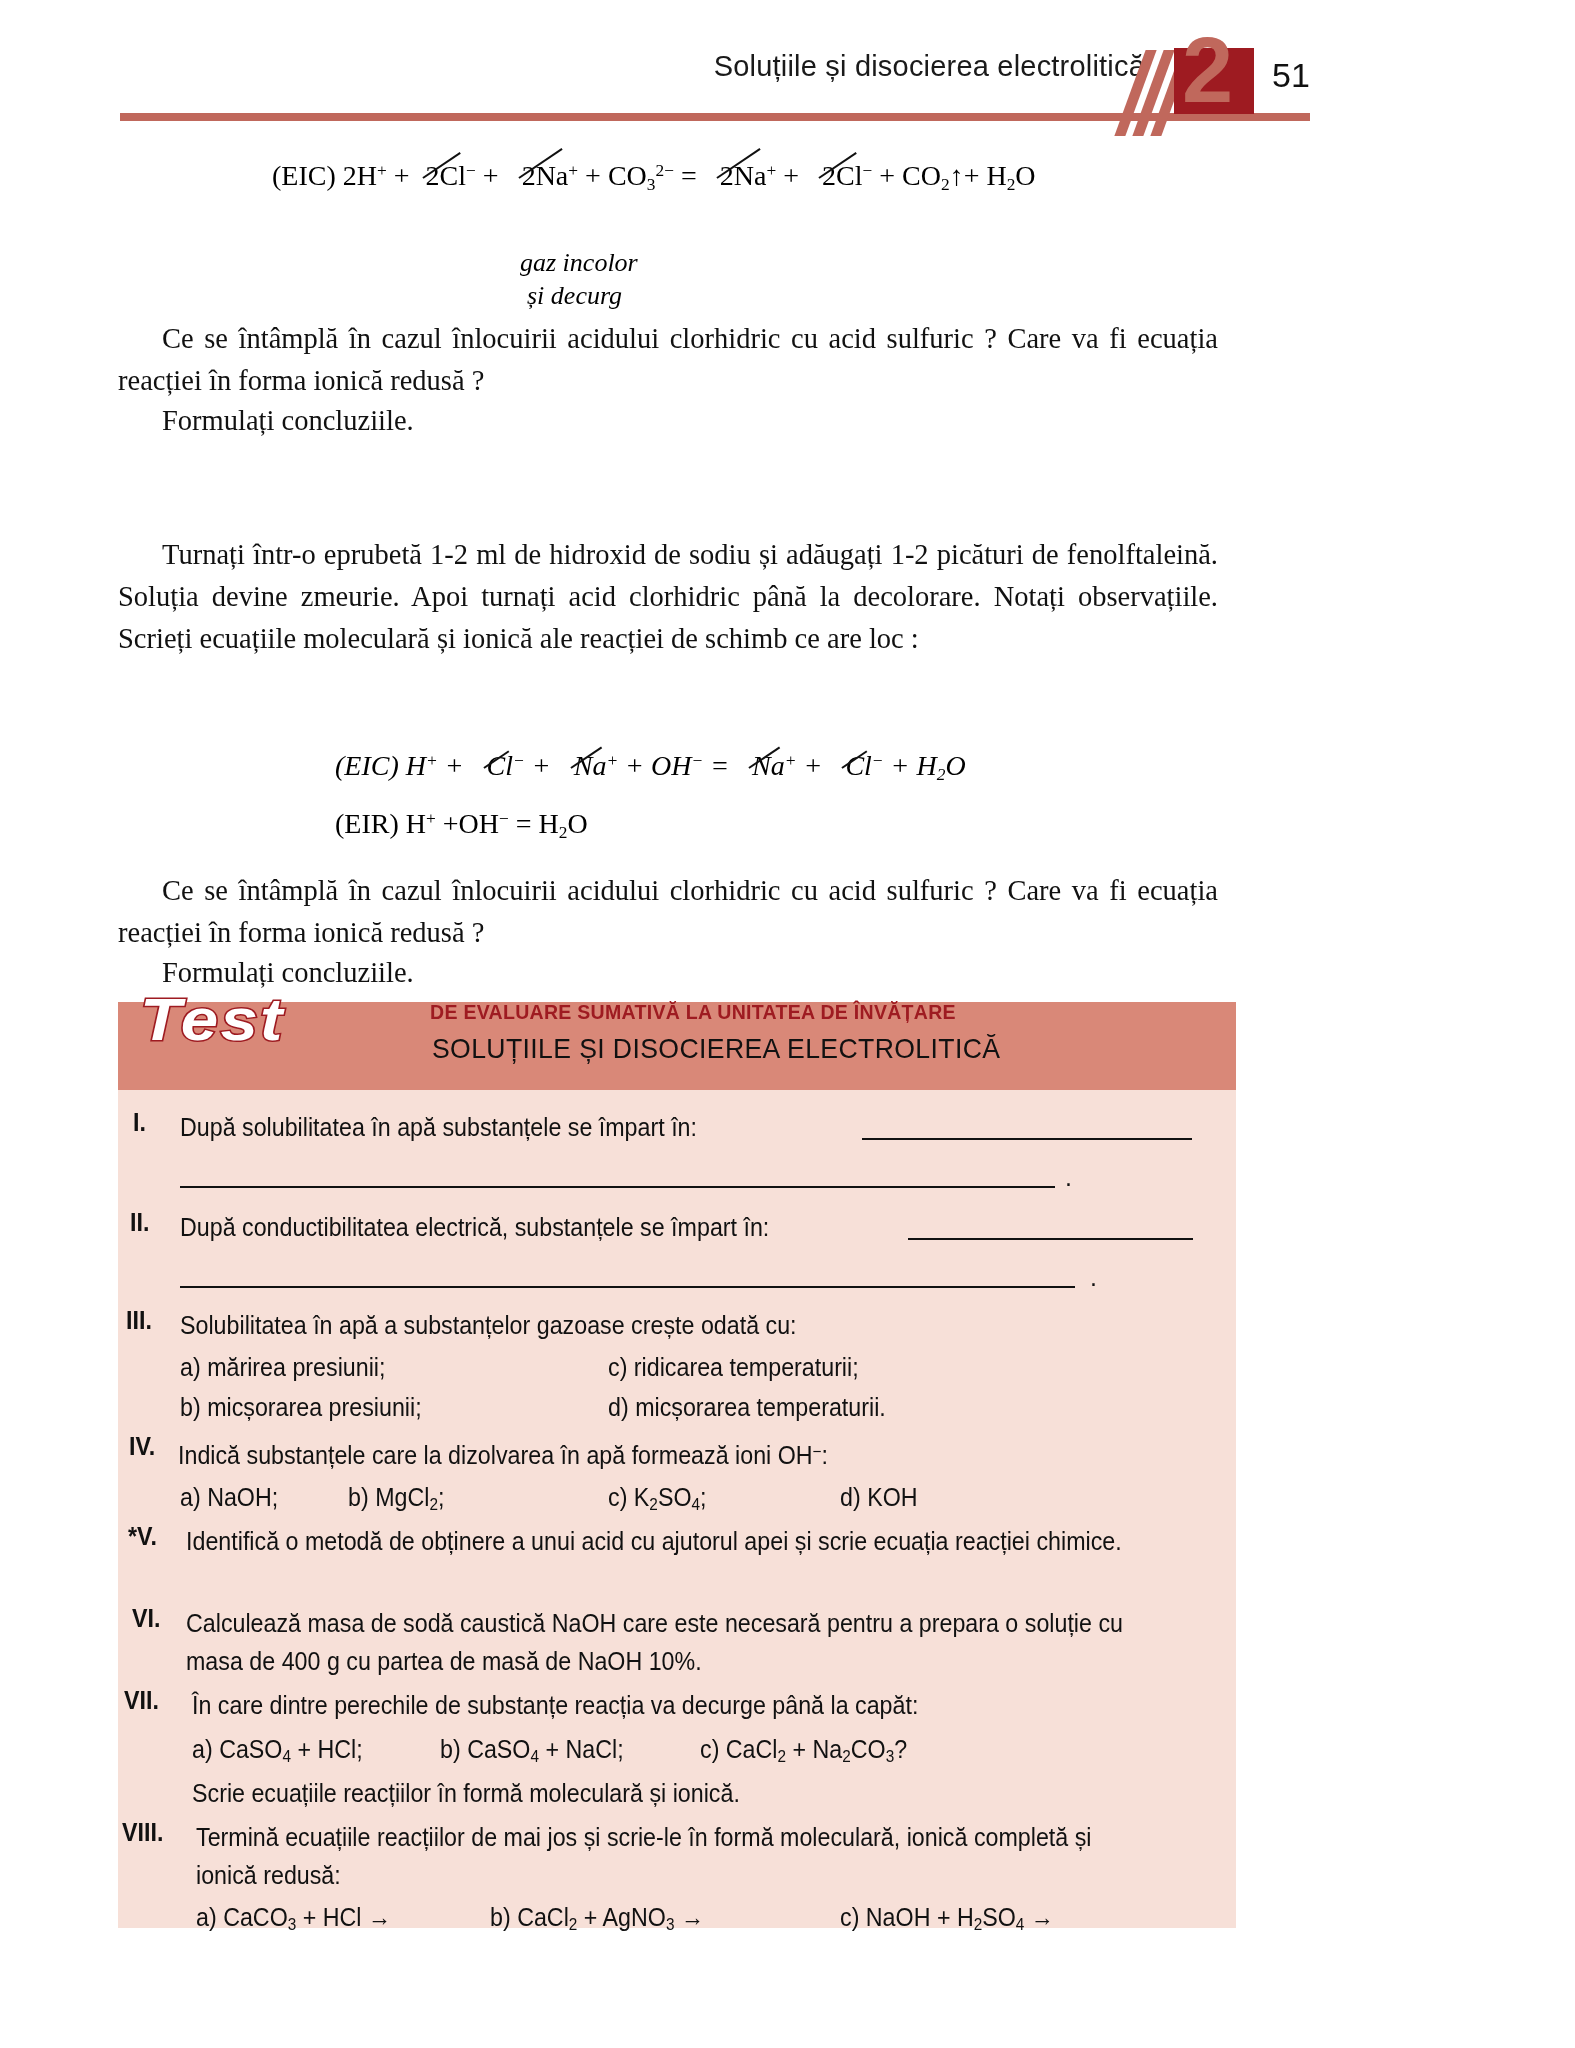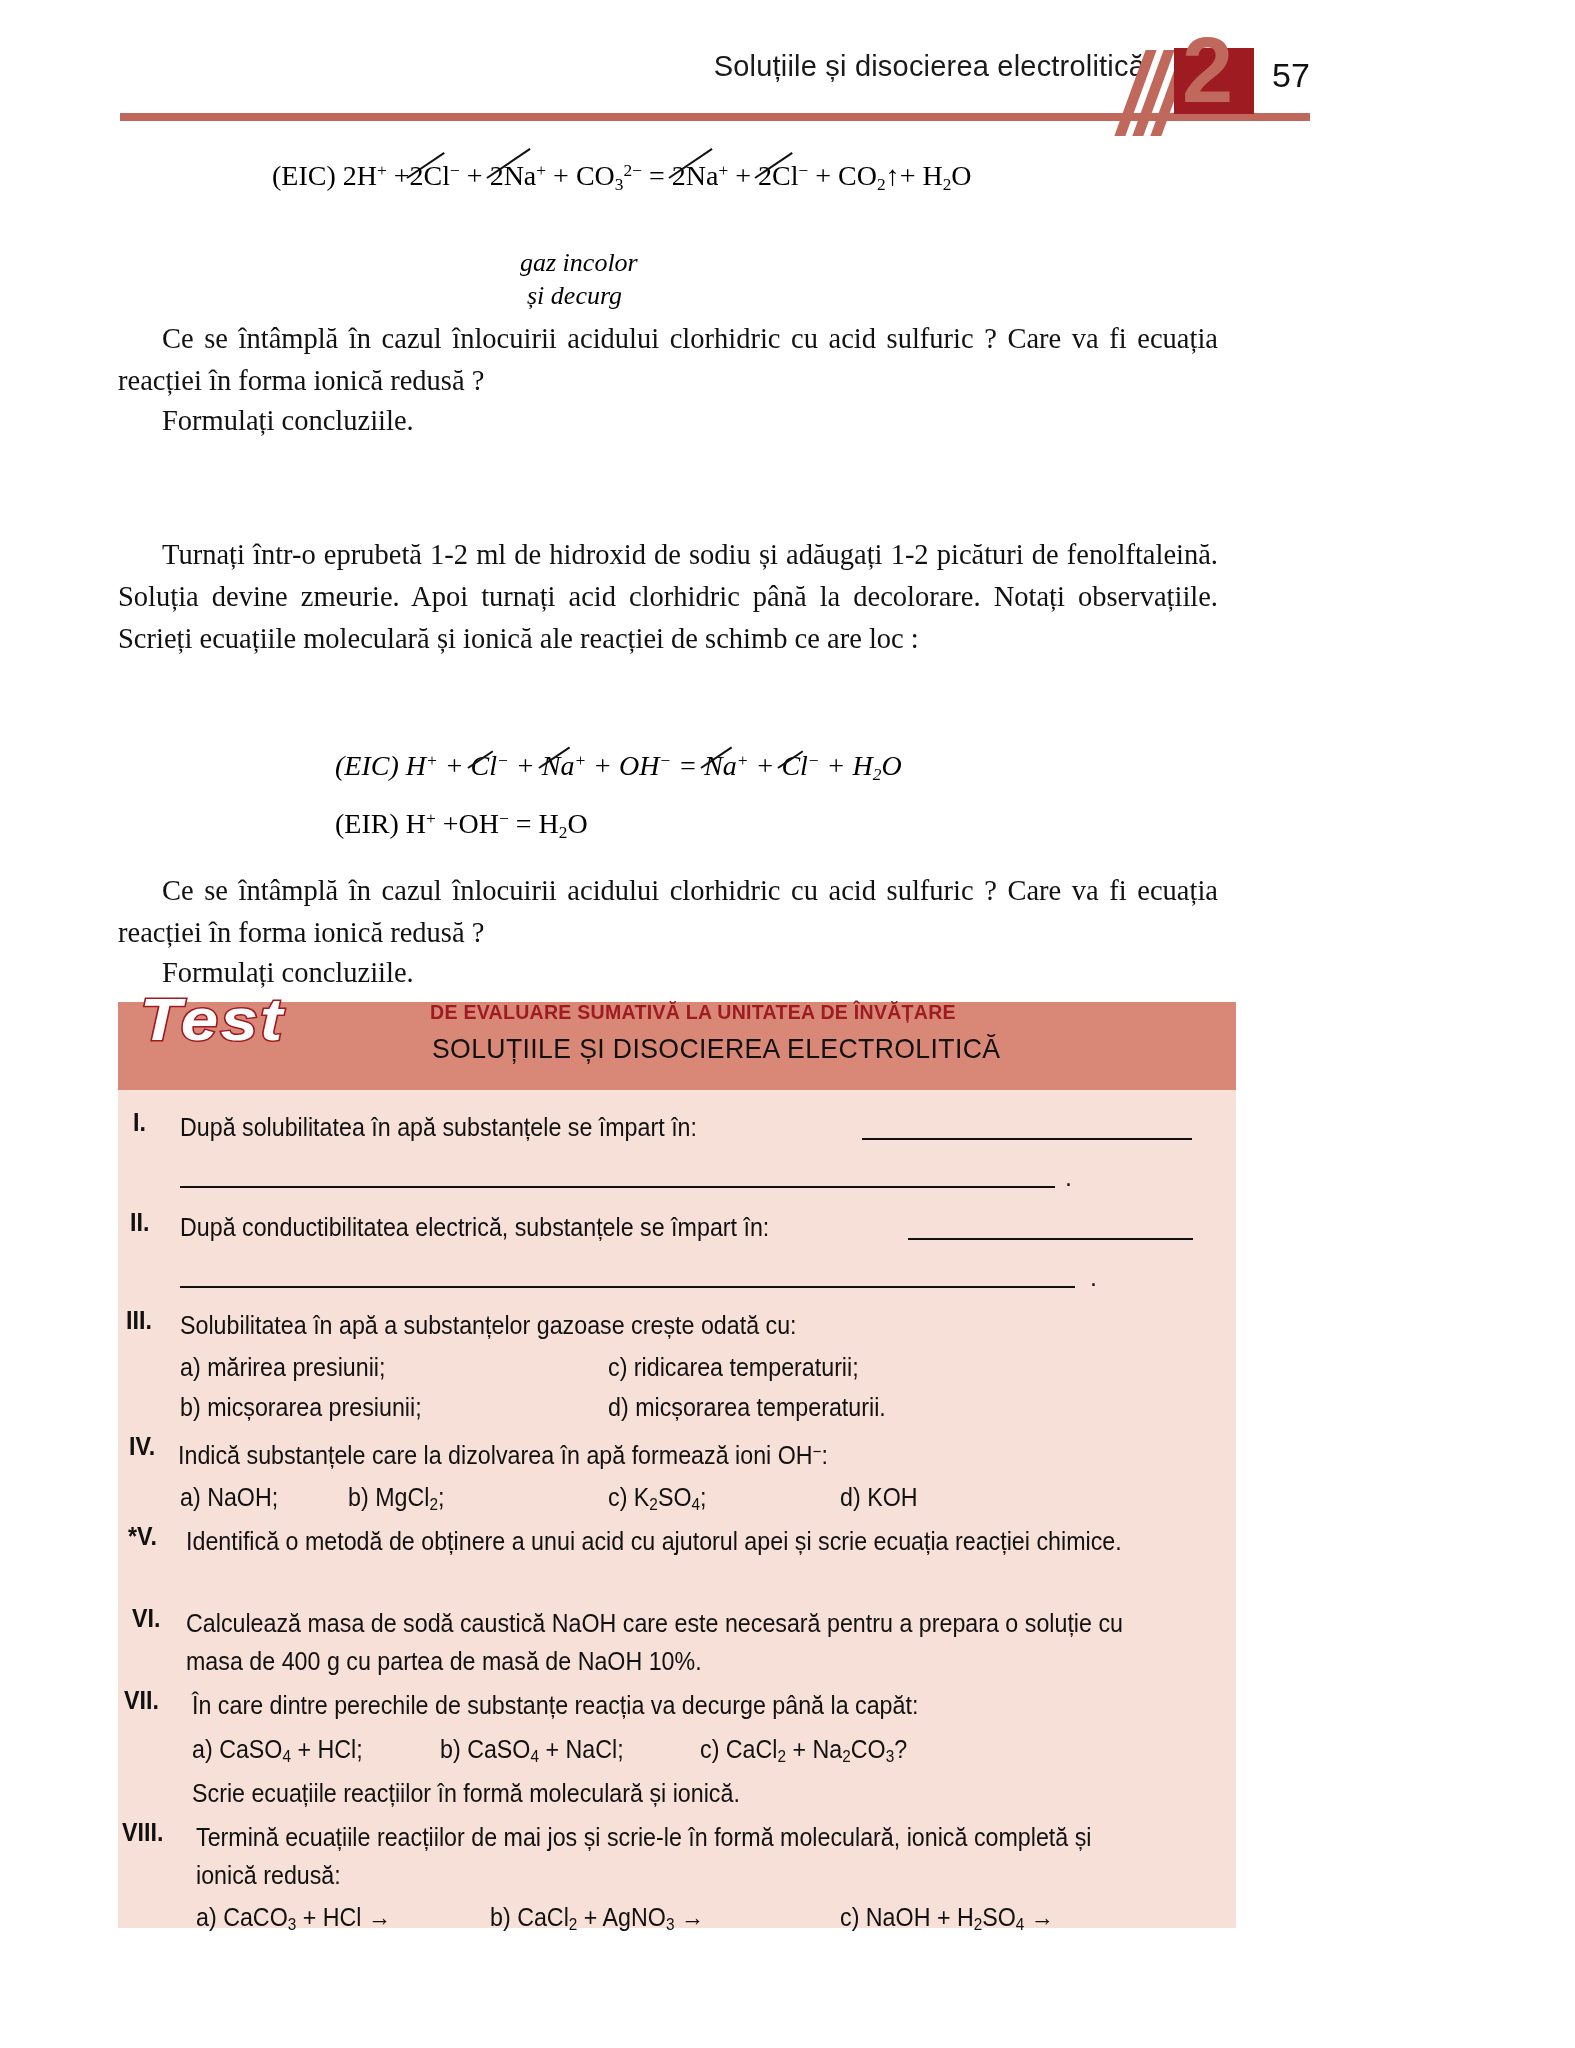--- a/index.html
+++ b/index.html
@@ -53,21 +53,21 @@
     font-size:34px;color:#111;
   }
 
   
   .eq{
     font-family:"Liberation Serif", serif;
     font-size:28px;white-space:nowrap;position:absolute;
   }
   .eq sub{font-size:.62em;vertical-align:-.28em;}
   .eq sup{font-size:.62em;vertical-align:.50em;}
-  .strike{position:relative;display:inline-block;}
+  .strike{position:relative;display:inline-block;margin-left:16px;}
   .strike::after{
     content:"";position:absolute;left:-3px;top:52%;
     width:112%;height:2.2px;background:#111;
     transform:rotate(-34deg);transform-origin:left center;
   }
   .note{
     position:absolute;font-style:italic;font-size:26px;
     font-family:"Liberation Serif", serif;
   }
 
@@ -154,21 +154,21 @@
   <div class="header">
     <div class="header-title">Soluțiile și disocierea electrolitică</div>
     <div class="header-rule"></div>
     <div class="chap-badge">
       <div class="chap-stripe s1"></div>
       <div class="chap-stripe s2"></div>
       <div class="chap-stripe s3"></div>
       <div class="chap-block"></div>
       <div class="chap-num">2</div>
     </div>
-    <div class="page-num">57</div>
+    <div class="page-num">51</div>
   </div>
 
   <div class="eq" style="left:272px;top:160px;">
     (EIC) 2H<sup>+</sup> +<span class="strike">2Cl</span><sup>−</sup> + <span class="strike">2Na</span><sup>+</sup> + CO<sub>3</sub><sup>2−</sup> = <span class="strike">2Na</span><sup>+</sup> + <span class="strike">2Cl</span><sup>−</sup> + CO<sub>2</sub>↑+ H<sub>2</sub>O
   </div>
   <div class="note" style="left:520px;top:248px;">gaz incolor</div>
   <div class="note" style="left:527px;top:281px;">și decurg</div>
 
   <div class="para indent" style="left:118px;top:318px;width:1100px;">Ce se întâmplă în cazul înlocuirii acidului clorhidric cu acid sulfuric ? Care va fi ecuația reacției în forma ionică redusă ?</div>
   <div class="para indent" style="left:118px;top:400px;width:1100px;">Formulați concluziile.</div>

